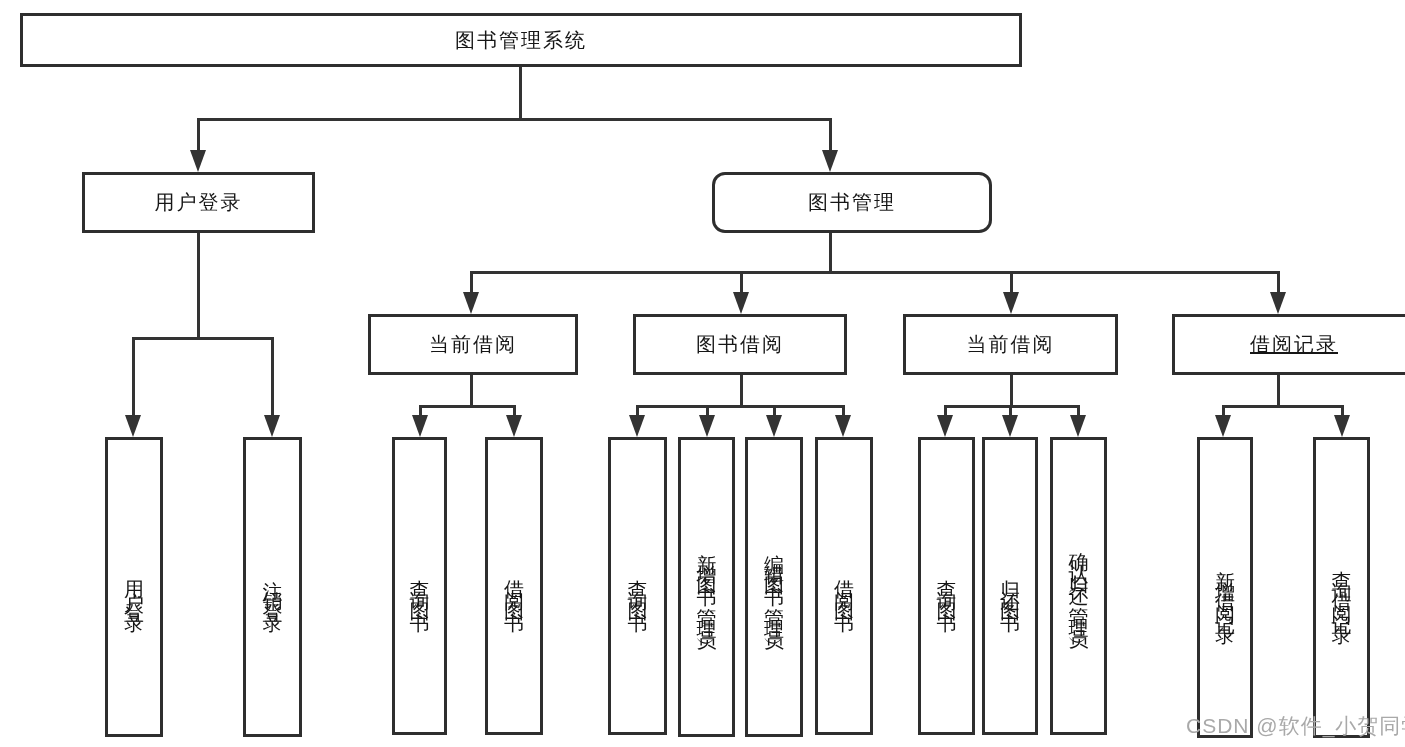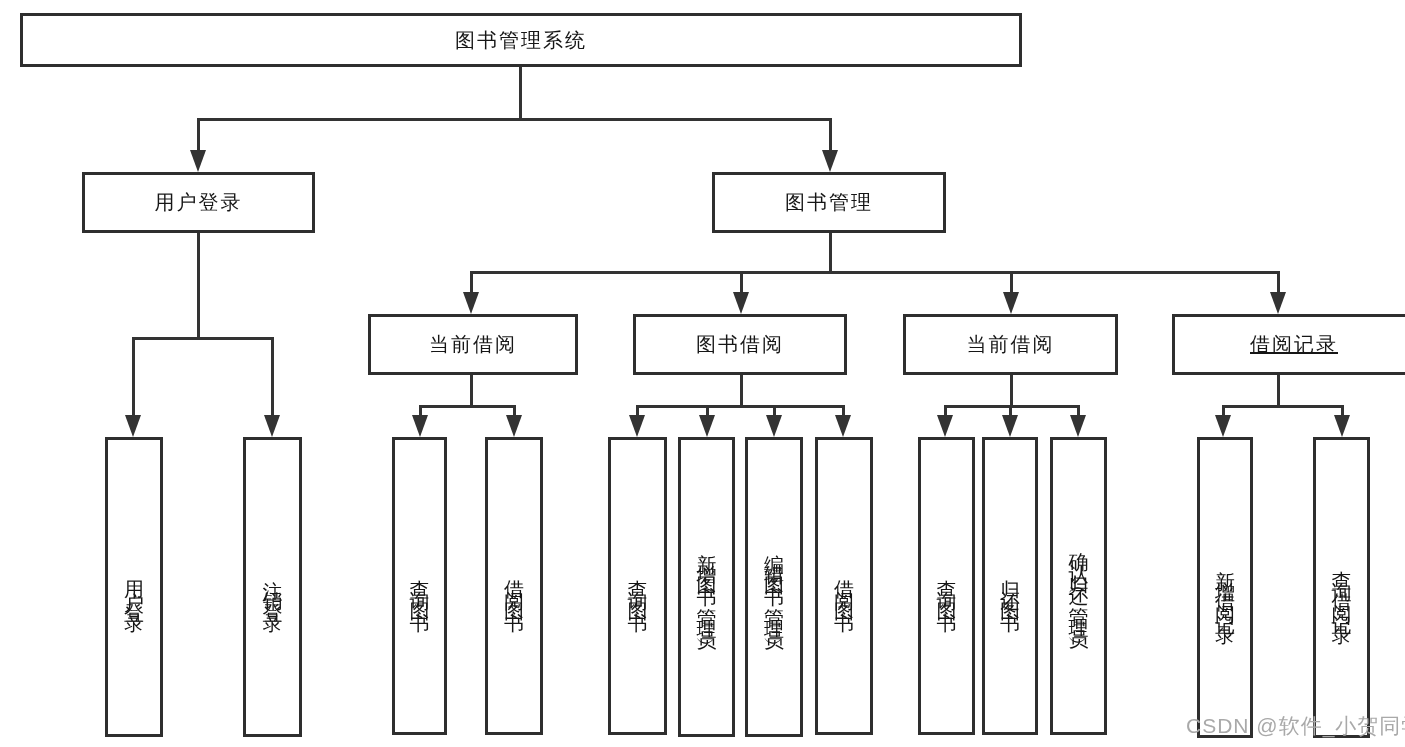--- a/index.html
+++ b/index.html
@@ -36,21 +36,21 @@
   <div class="vl" style="left:519px;top:67px;height:53px;"></div>
   <div class="hl" style="left:197px;top:118px;width:635px;"></div>
   <div class="vl" style="left:197px;top:118px;height:32px;"></div>
   <div class="ah" style="left:190px;top:150px;"></div>
   <div class="vl" style="left:829px;top:118px;height:32px;"></div>
   <div class="ah" style="left:822px;top:150px;"></div>
 
   <div class="box hlabel" style="left:82px;top:172px;width:233px;height:61px;">
     <span>用户登录</span>
   </div>
-  <div class="box hlabel" style="left:712px;top:172px;width:234px;height:61px;">
+  <div class="box hlabel" style="left:712px;top:172px;width:280px;height:61px;border-radius:13px;">
     <span>图书管理</span>
   </div>
 
   <div class="vl" style="left:197px;top:233px;height:107px;"></div>
   <div class="hl" style="left:132px;top:337px;width:142px;"></div>
   <div class="vl" style="left:132px;top:337px;height:78px;"></div>
   <div class="ah" style="left:125px;top:415px;"></div>
   <div class="vl" style="left:271px;top:337px;height:78px;"></div>
   <div class="ah" style="left:264px;top:415px;"></div>
 

